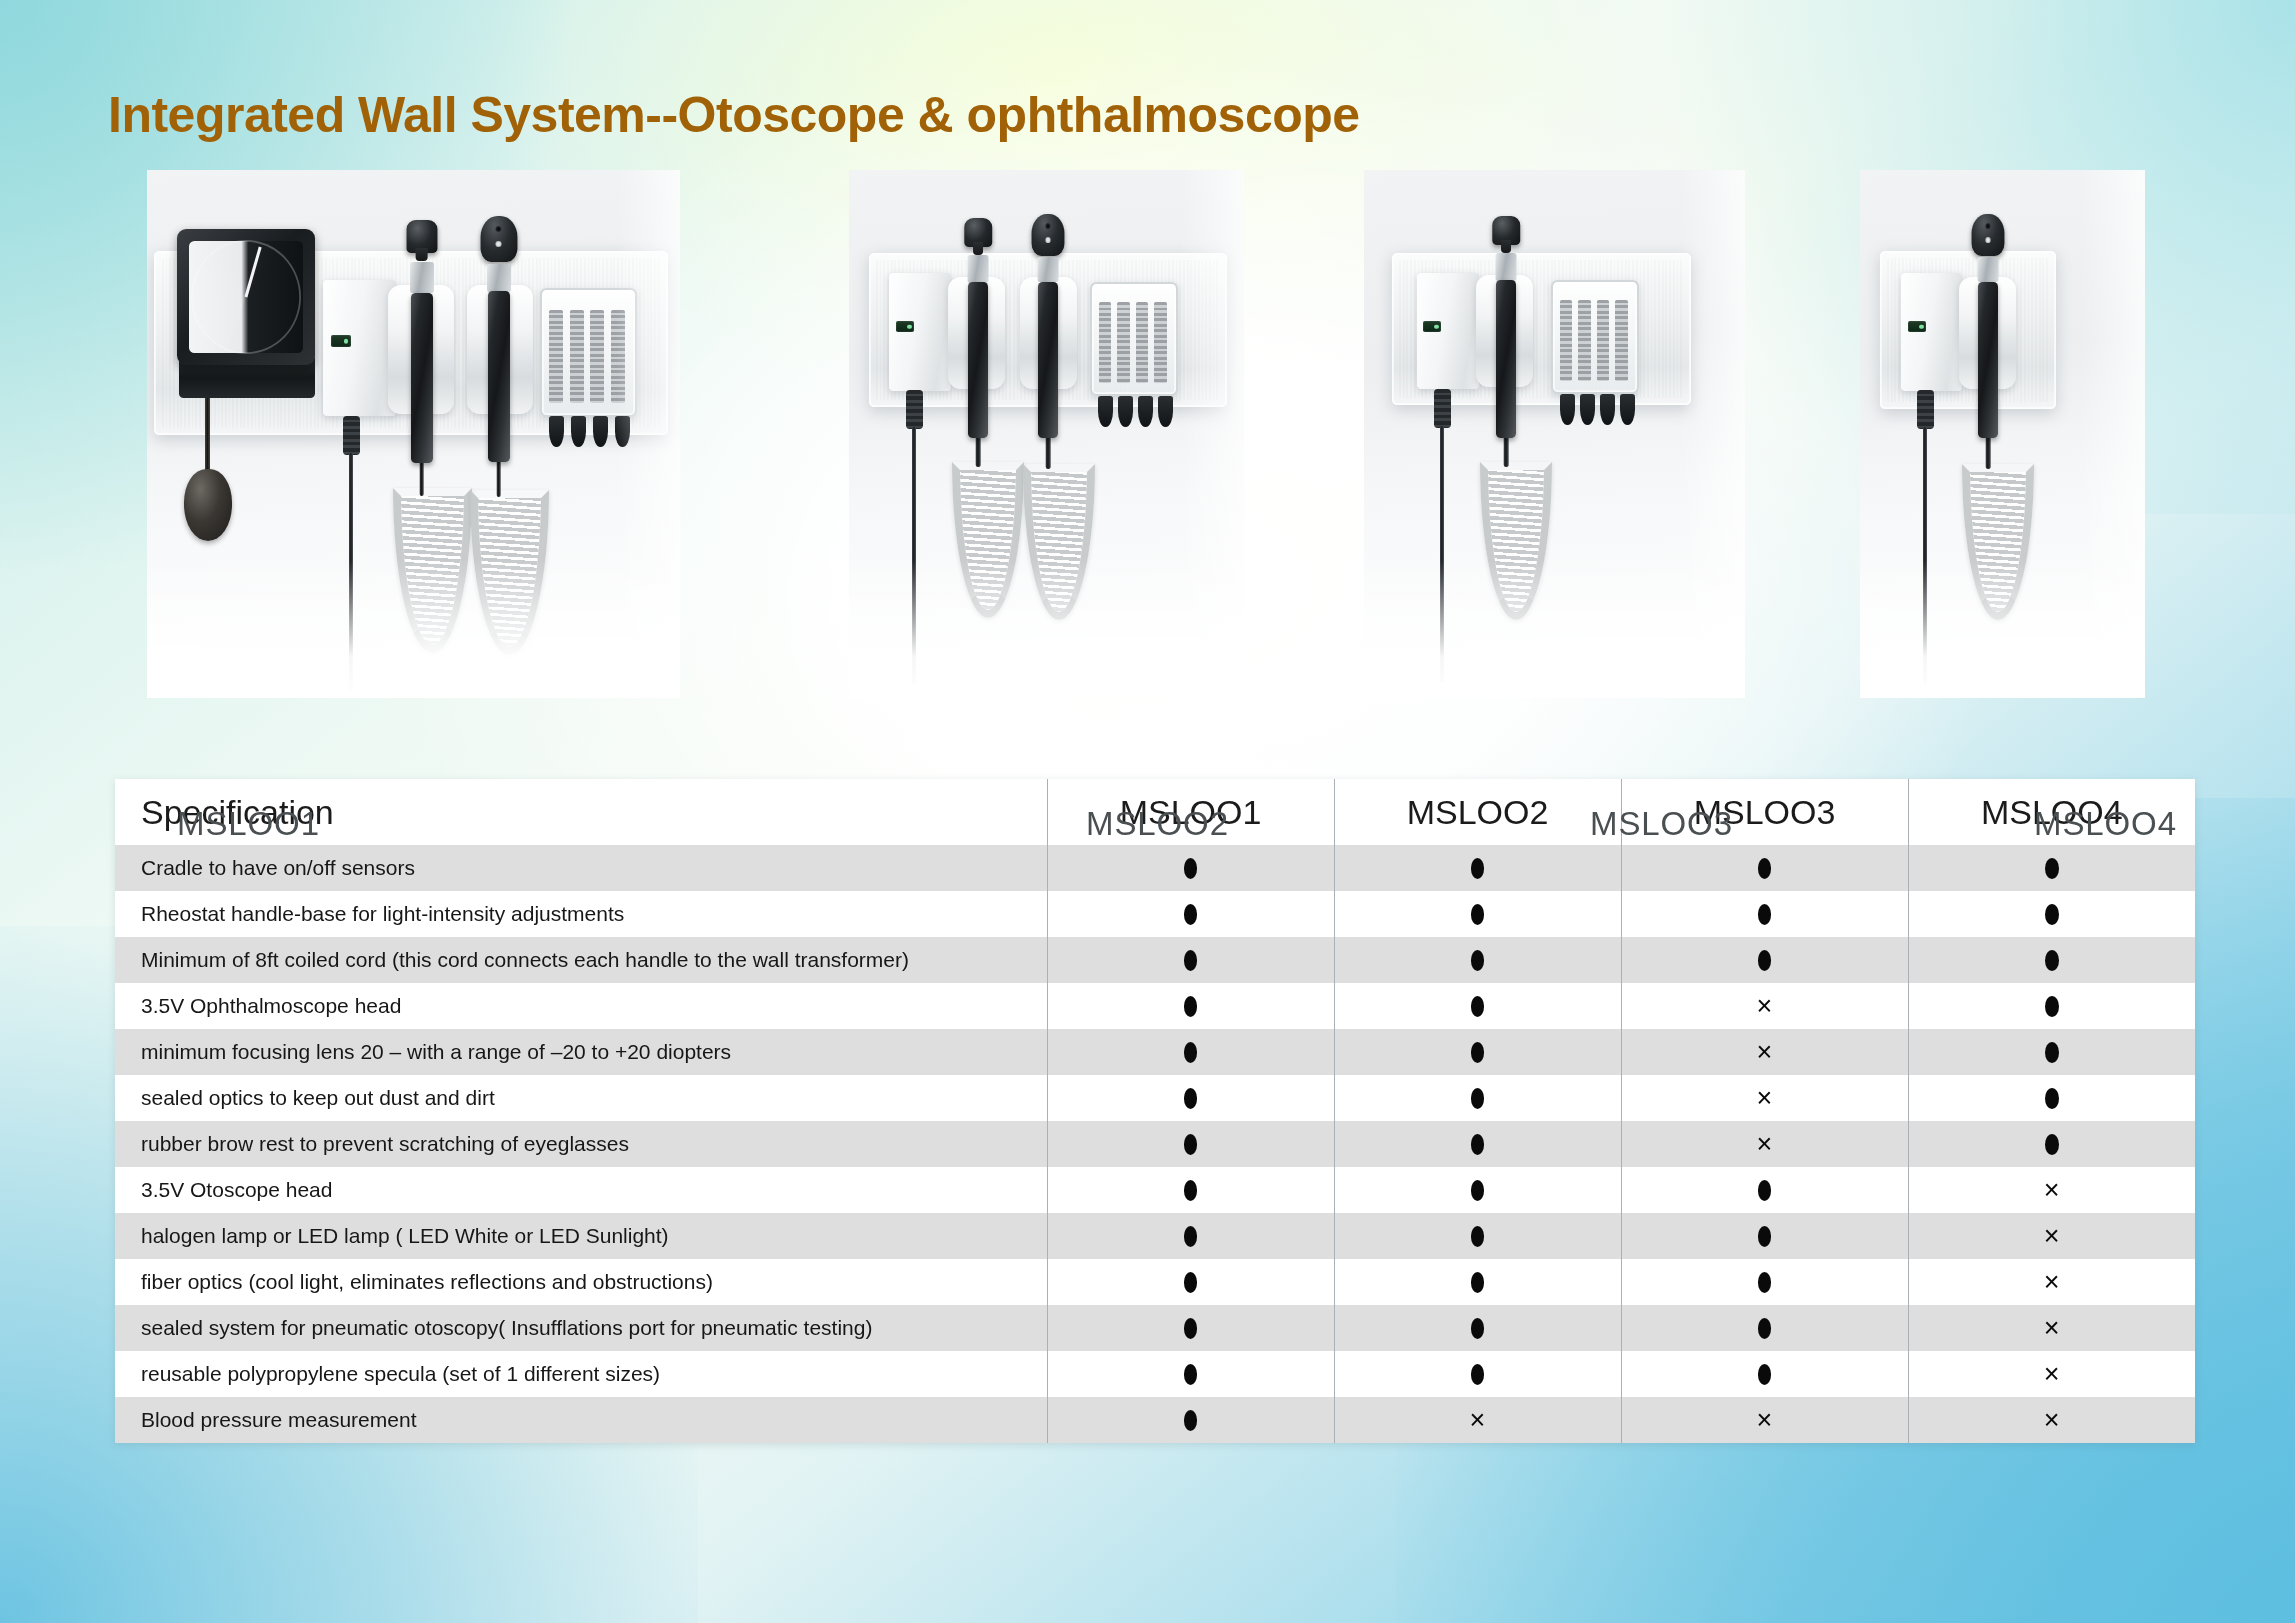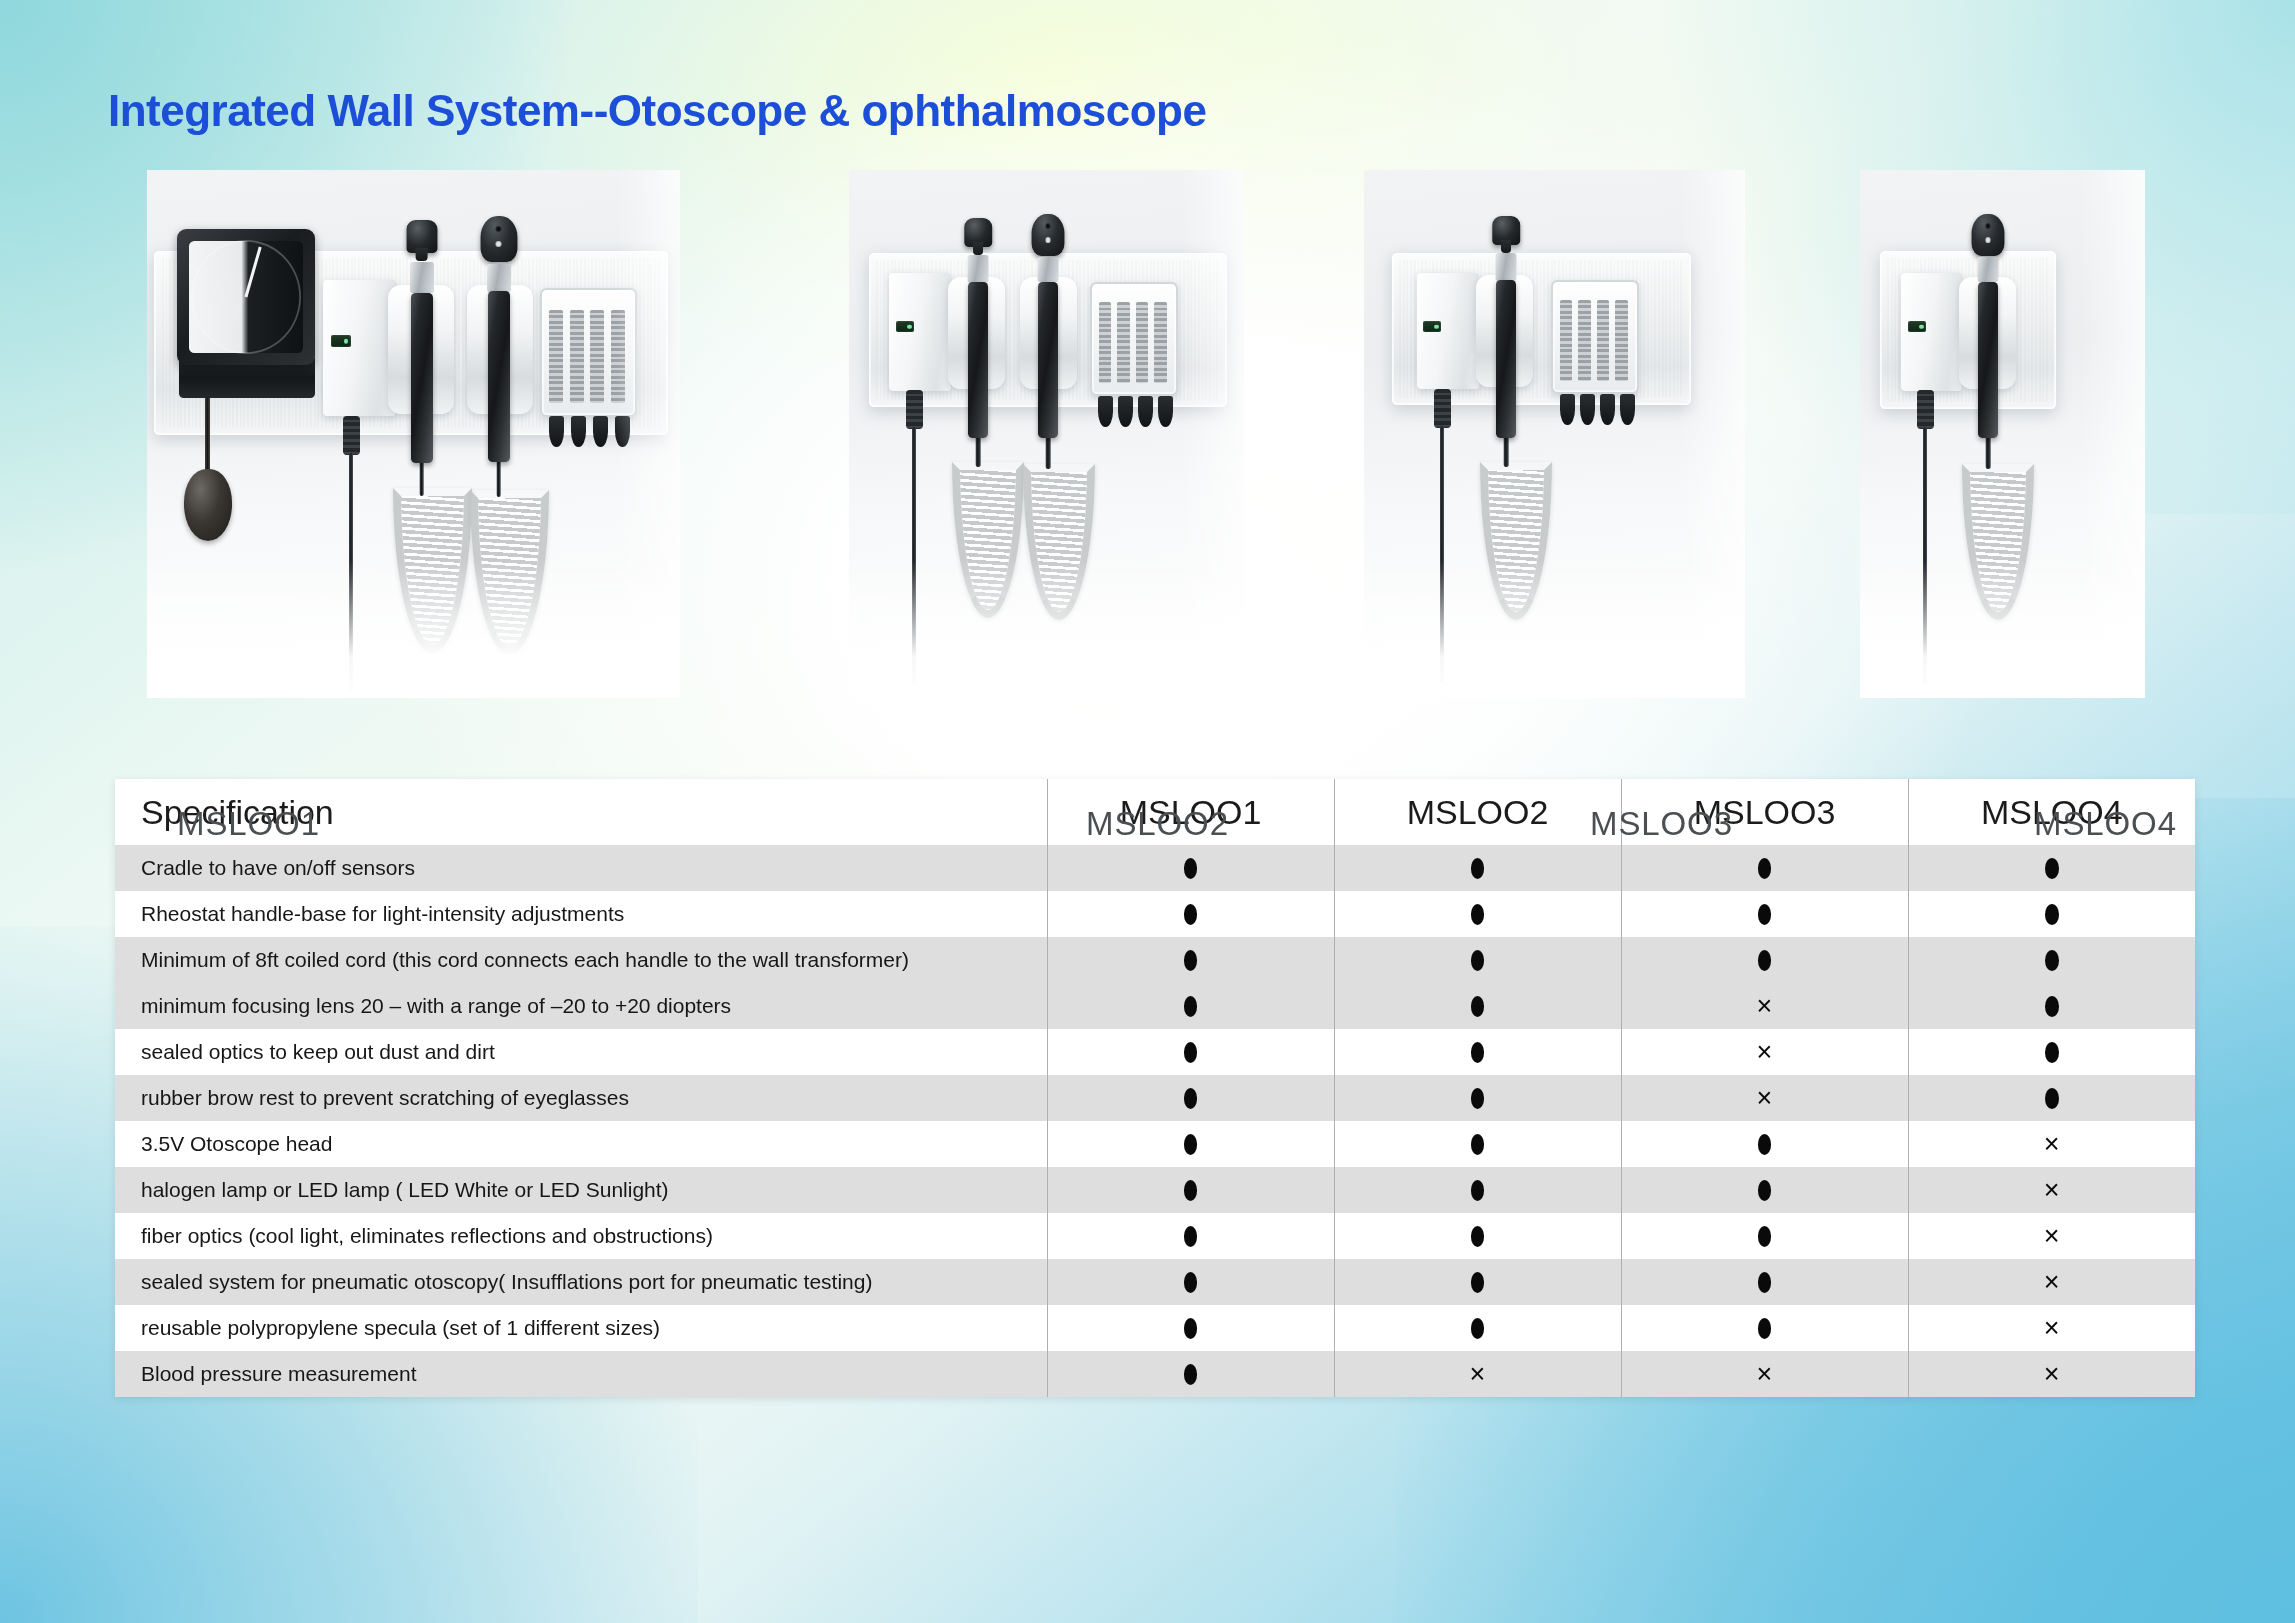--- a/index.html
+++ b/index.html
@@ -18,21 +18,21 @@
     background:radial-gradient(circle at 0% 100%, #6dc4e2 0%, rgba(109,196,226,0.5) 40%, rgba(109,196,226,0) 74%); }
   .corner-br { position:absolute; right:0; bottom:0; width:900px; height:826px;
     background:radial-gradient(circle at 100% 100%, #5fbfe0 0%, rgba(95,191,224,0.55) 42%, rgba(95,191,224,0) 76%); }
   .corner-tr { position:absolute; right:0; top:0; width:643px; height:514px;
     background:radial-gradient(circle at 100% 0%, #a9e2e8 0%, rgba(169,226,232,0.4) 42%, rgba(169,226,232,0) 78%); }
 
   .page { position:relative; width:2296px; height:1624px; z-index:5; }
 
   .title {
     position:absolute; left:108px; top:86px;
-    font-size:44px; font-weight:bold; color:#1d4ed8;
+    font-size:50px; font-weight:bold; color:#a16207;
     letter-spacing:-0.5px; white-space:nowrap;
   }
 
   
   .photos { position:absolute; left:0; top:170px; width:2296px; height:533px; }
   .photo { position:absolute; top:0; overflow:hidden; }
   .photo .canvas {
     position:absolute; inset:0;
     background:linear-gradient(176deg,#f1f3f4 0%, #eceef0 34%, #f7f8f9 62%, #ffffff 100%);
   }
@@ -454,20 +454,27 @@
           <td class="mark-cell"><span class="mark-dot"></span></td>
           <td class="mark-cell"><span class="mark-dot"></span></td>
         </tr>
         <tr class="alt">
           <td class="spec-cell">Minimum of 8ft coiled cord (this cord connects each handle to the wall transformer)</td>
           <td class="mark-cell"><span class="mark-dot"></span></td>
           <td class="mark-cell"><span class="mark-dot"></span></td>
           <td class="mark-cell"><span class="mark-dot"></span></td>
           <td class="mark-cell"><span class="mark-dot"></span></td>
         </tr>
+        <tr>
+          <td class="spec-cell">3.5V Ophthalmoscope head</td>
+          <td class="mark-cell"><span class="mark-dot"></span></td>
+          <td class="mark-cell"><span class="mark-dot"></span></td>
+          <td class="mark-cell"><span class="mark-x">×</span></td>
+          <td class="mark-cell"><span class="mark-dot"></span></td>
+        </tr>
         <tr class="alt">
           <td class="spec-cell">minimum focusing lens 20 – with a range of –20 to +20 diopters</td>
           <td class="mark-cell"><span class="mark-dot"></span></td>
           <td class="mark-cell"><span class="mark-dot"></span></td>
           <td class="mark-cell"><span class="mark-x">×</span></td>
           <td class="mark-cell"><span class="mark-dot"></span></td>
         </tr>
         <tr>
           <td class="spec-cell">sealed optics to keep out dust and dirt</td>
           <td class="mark-cell"><span class="mark-dot"></span></td>

